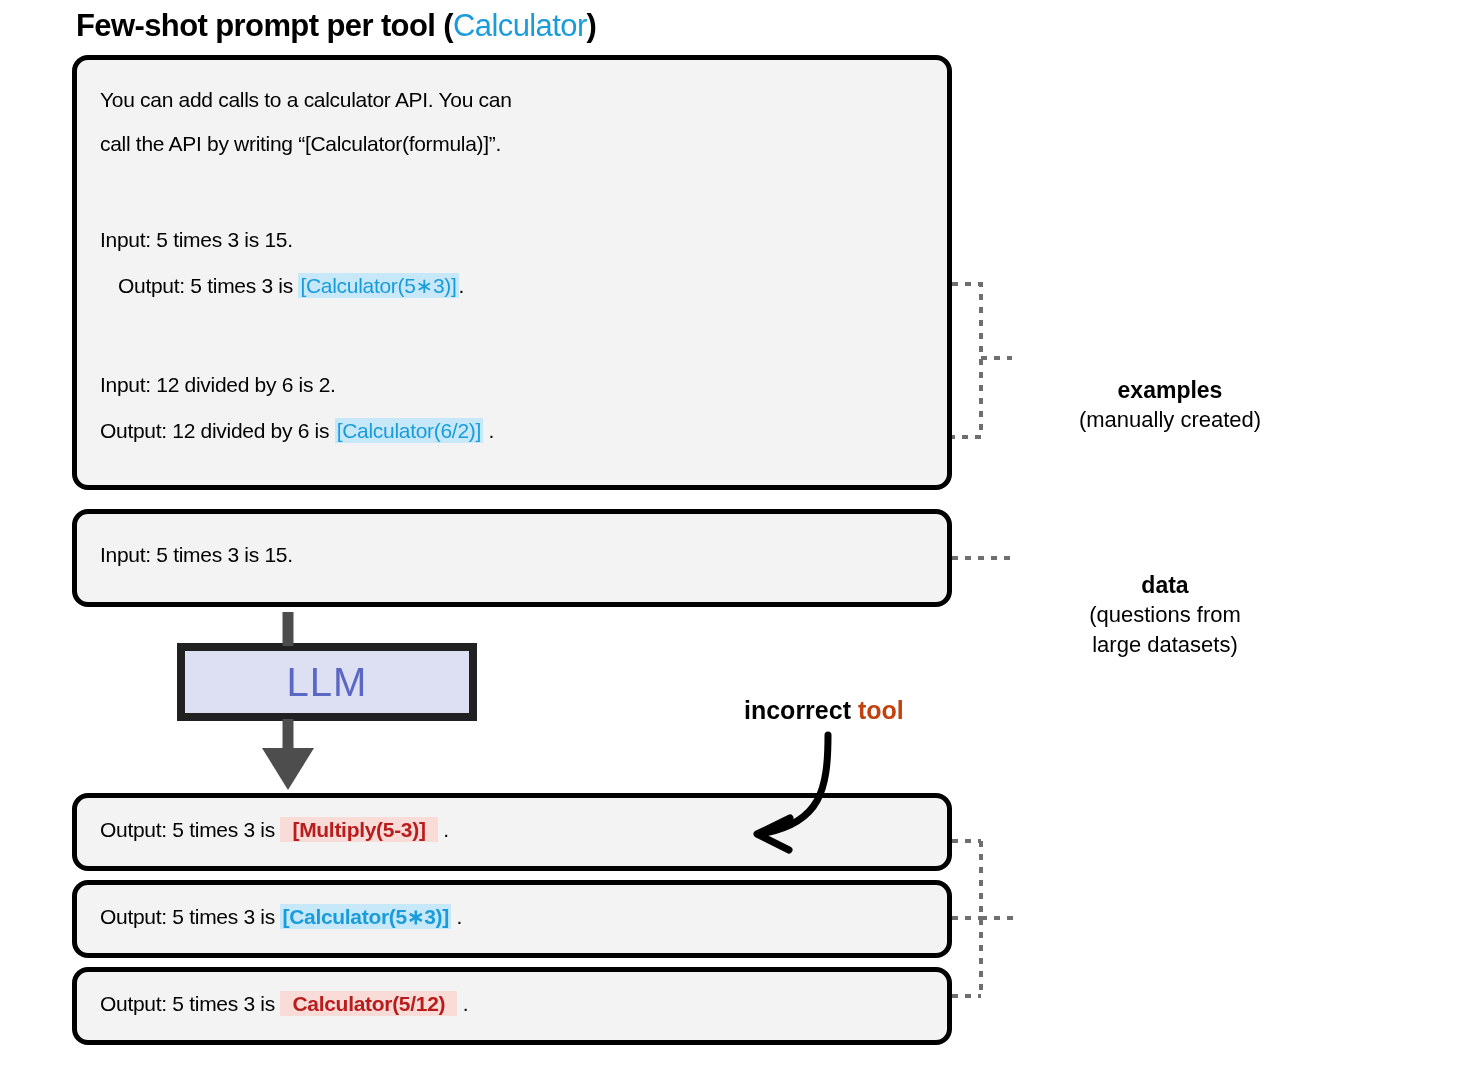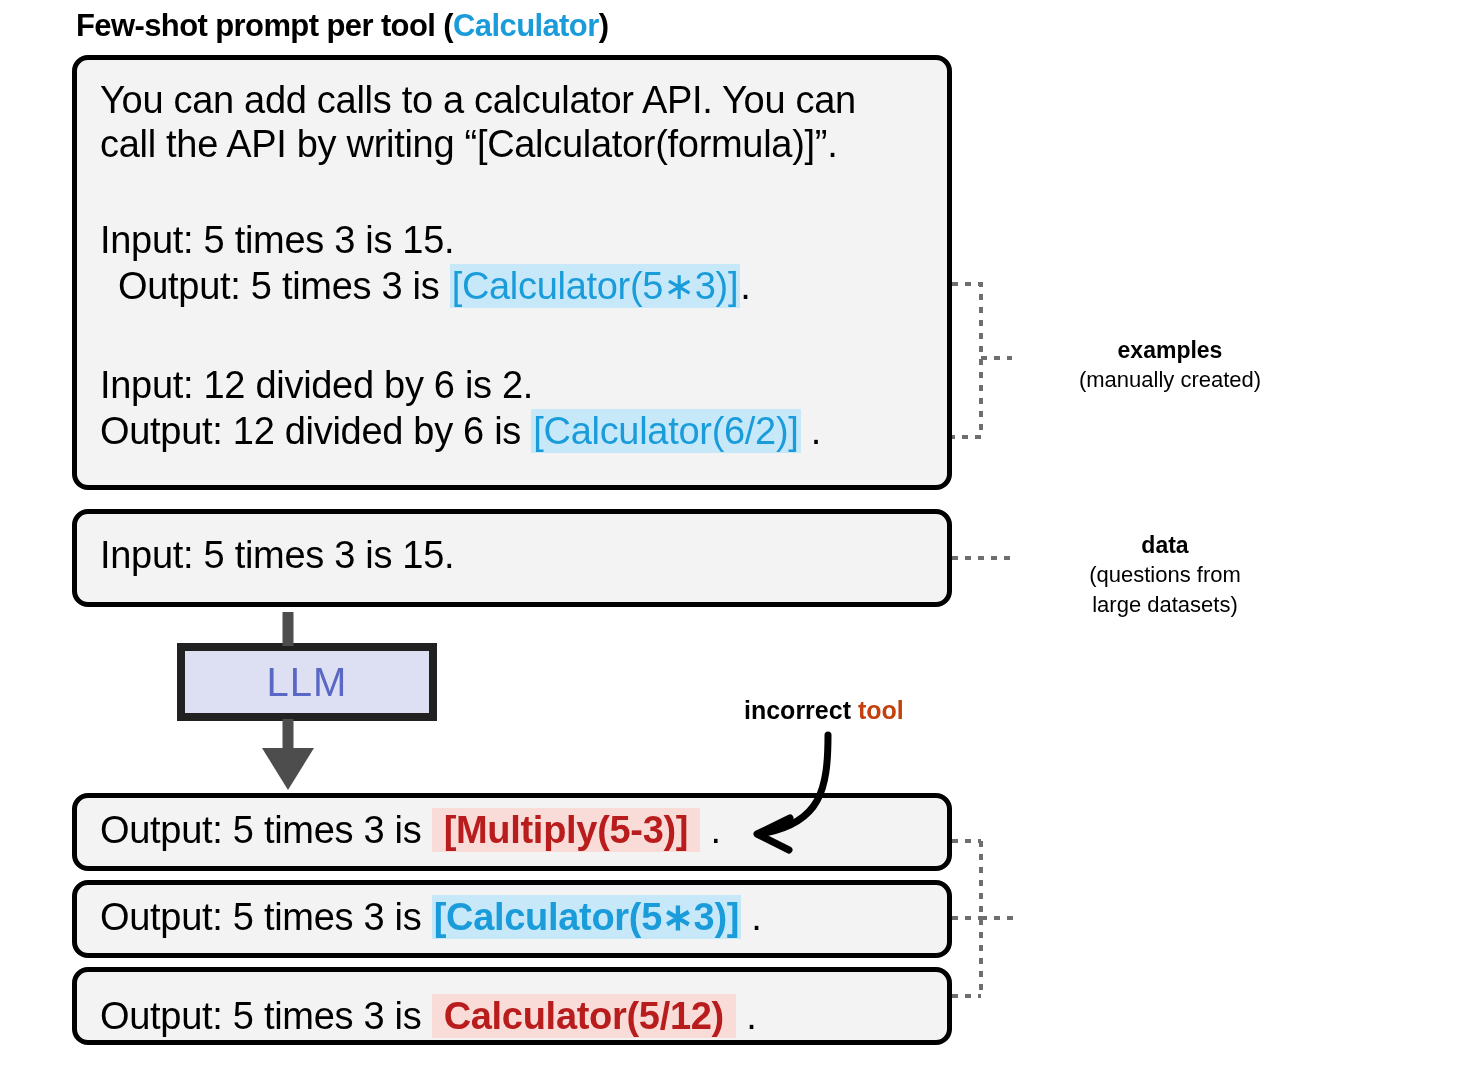--- a/index.html
+++ b/index.html
@@ -27,41 +27,41 @@
   #title {
     position: absolute;
     left: 76px;
     top: 8px;
     font-size: 31px;
     font-weight: bold;
     letter-spacing: -0.6px;
     white-space: nowrap;
   }
   #title .paren { font-weight: bold; color: #000; }
-  #title .tool-name { color: #1a9cdb; font-weight: bold; margin-top: 46px; }
+  #title .tool-name { color: #1a9cdb; font-weight: normal; margin-top: 46px; }
 
   
   .rbox {
     position: absolute;
     background: #f3f3f3;
     border: 5px solid #000000;
     border-radius: 16px;
     box-sizing: border-box;
   }
 
   #prompt-box { left: 72px; top: 55px; width: 880px; height: 435px; }
   #data-box   { left: 72px; top: 509px; width: 880px; height: 98px; }
   #out-box-1  { left: 72px; top: 793px; width: 880px; height: 78px; }
   #out-box-2  { left: 72px; top: 880px; width: 880px; height: 78px; }
   #out-box-3  { left: 72px; top: 967px; width: 880px; height: 78px; }
 
   
   .tline {
     position: absolute;
-    font-size: 38px;
+    font-size: 21px;
     line-height: 44px;
     letter-spacing: -0.3px;
     white-space: nowrap;
   }
   .b { font-weight: normal; }
 
   .hl-blue {
     background: #c6e8f8;
     color: #1a9cdb;
     padding: 1px 2px;
@@ -83,28 +83,28 @@
   #p-l2 { left: 100px; top: 122px; }
   #p-l3 { left: 100px; top: 218px; }
   #p-l4 { left: 100px; top: 264px; margin-left: 18px; }
   #p-l5 { left: 100px; top: 363px; }
   #p-l6 { left: 100px; top: 409px; }
 
   #d-l1 { left: 100px; top: 533px; }
 
   #o1-l { left: 100px; top: 808px; }
   #o2-l { left: 100px; top: 895px; }
-  #o3-l { left: 100px; top: 982px; margin-top: 12px; }
+  #o3-l { left: 100px; top: 982px; }
 
   
   #llm-box {
     position: absolute;
     left: 177px;
     top: 643px;
-    width: 260px;
+    width: 300px;
     height: 78px;
     background: #dde0f2;
     border: 8px solid #212121;
     box-sizing: border-box;
     display: flex;
     align-items: center;
     justify-content: center;
     text-align: right;
   }
   #llm-label {
@@ -114,20 +114,21 @@
     letter-spacing: 1px;
   }
 
   
   .anno {
     position: absolute;
     text-align: center;
     font-size: 22px;
     line-height: 30px;
     color: #000;
+    margin-top: 40px;
   }
   .anno .hd { font-weight: bold; display: block; font-size: 23px; }
 
   #anno-examples { left: 1010px; top: 335px; width: 320px; }
   #anno-data     { left: 1010px; top: 530px; width: 310px; }
   #anno-filtered { left: 1000px; top: 840px; width: 460px; }
 
   
   #incorrect-label {
     position: absolute;

